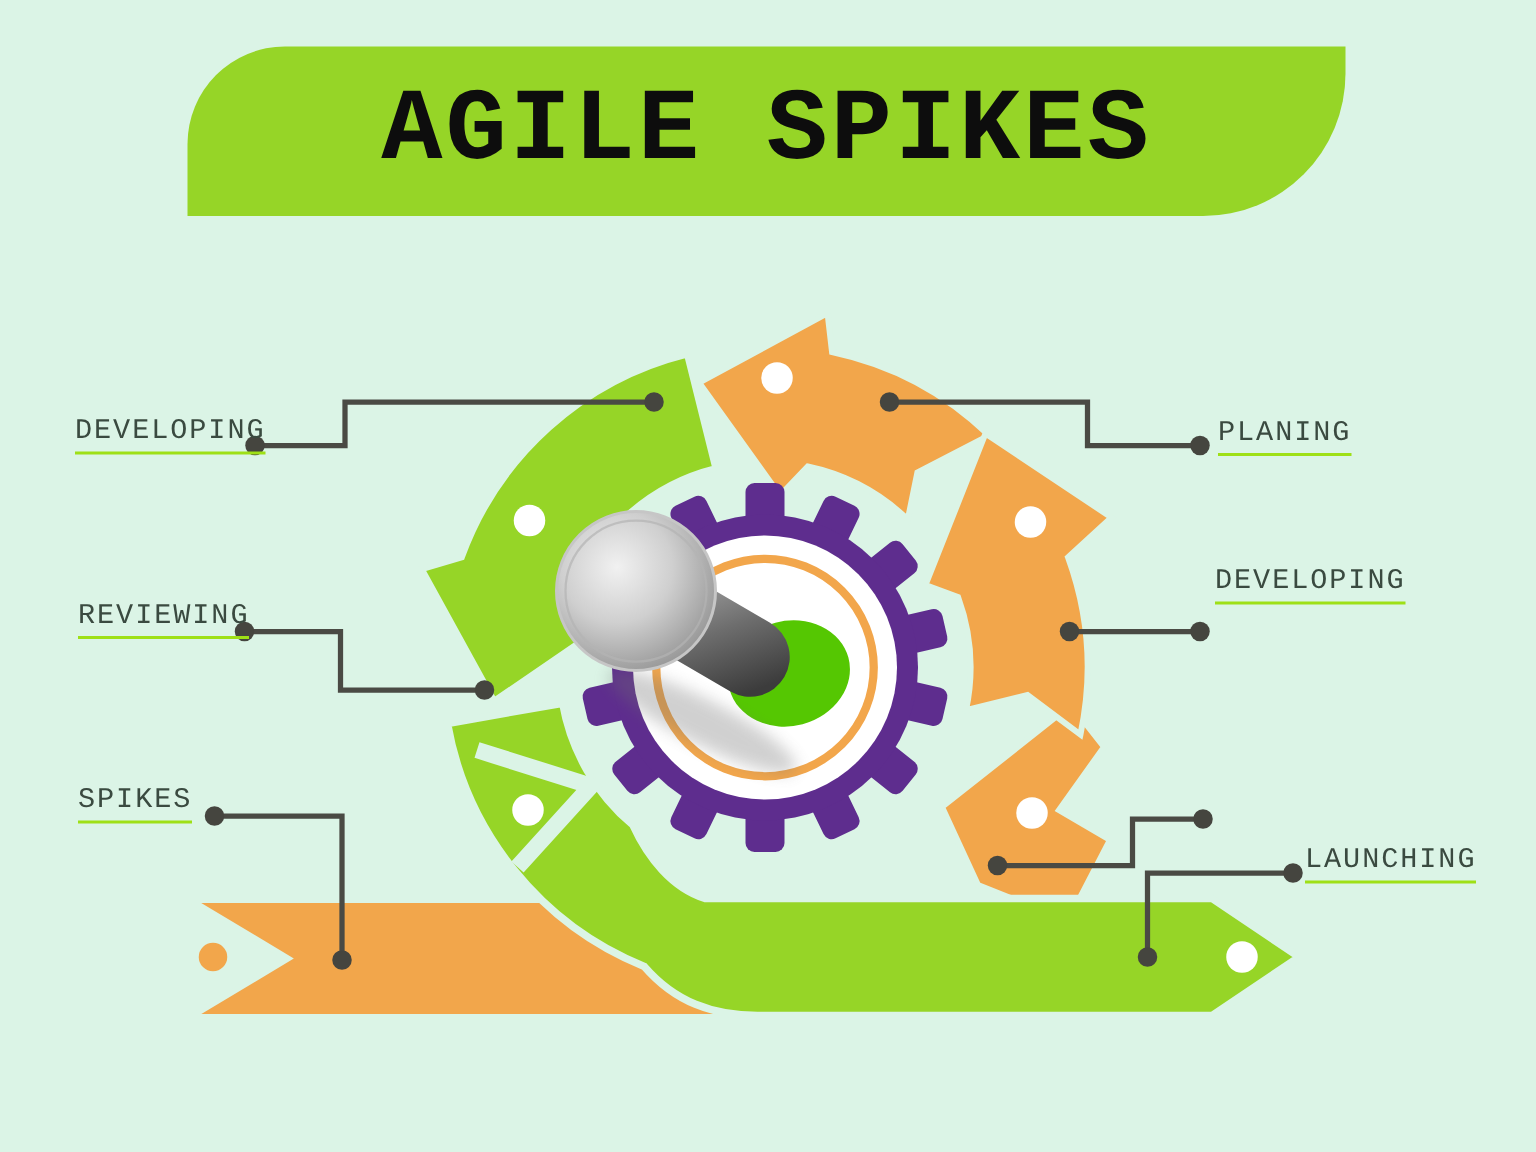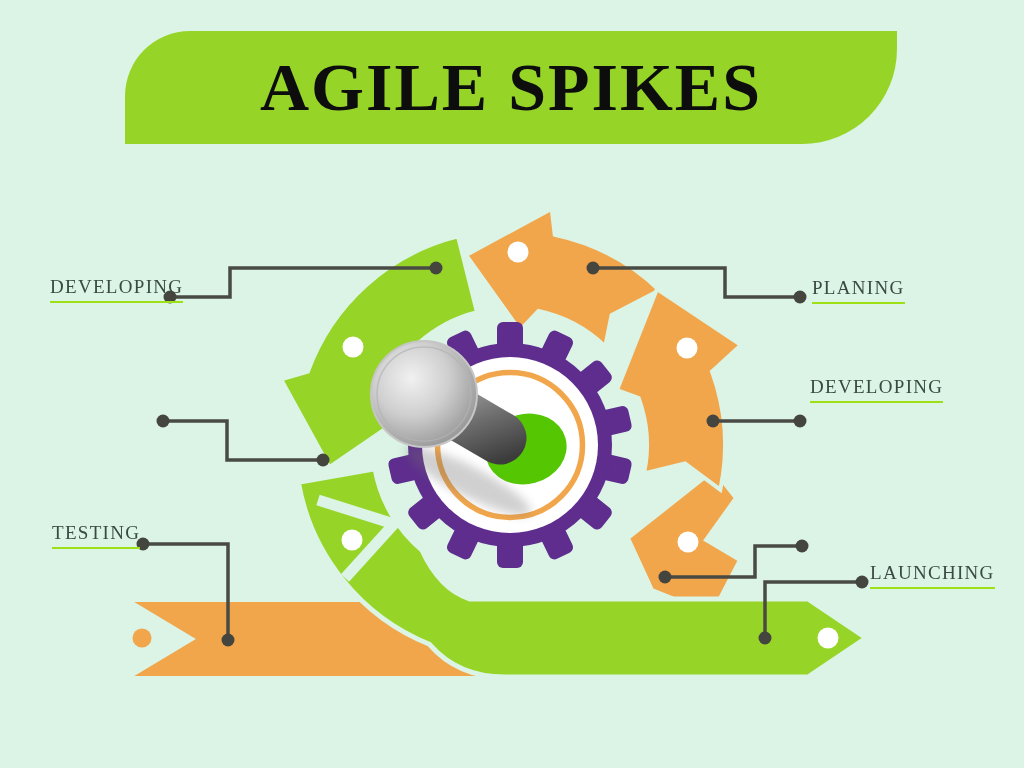--- a/index.html
+++ b/index.html
@@ -1,21 +1,21 @@
 <!DOCTYPE html>
 <html><head>
 <meta charset="utf-8">
 <style>
   html,body{margin:0;padding:0;}
   .stage{
     position:relative;
     width:1024px;height:768px;
     background:#DBF4E6;
     overflow:hidden;
-    font-family:Liberation Serif, serif;
+    font-family:Liberation Mono, monospace;
   }
   .stage svg{position:absolute;left:0;top:0;}
   .banner{
     position:absolute;
     left:125px;top:31px;width:772px;height:113px;
     background:#96D527;
     border-radius:65px 0 95px 0;
     display:flex;align-items:center;justify-content:center;
   }
   .title{
@@ -140,22 +140,25 @@
     </g>
   </svg>
 
   <div class="banner">
     <h1 class="title">AGILE SPIKES</h1>
   </div>
 
   <div class="lbl" style="left:50px;top:276px">
     <span class="u">DEVELOPING</span>
   </div>
+  <div class="lbl" style="left:52px;top:399px">
+    <span class="u">REVIEWING</span>
+  </div>
   <div class="lbl" style="left:52px;top:522px">
-    <span class="u">TESTING</span>
+    <span class="u">SPIKES</span>
   </div>
   <div class="lbl" style="left:812px;top:277px">
     <span class="u">PLANING</span>
   </div>
   <div class="lbl" style="left:810px;top:376px">
     <span class="u">DEVELOPING</span>
   </div>
   <div class="lbl" style="left:870px;top:562px">
     <span class="u">LAUNCHING</span>
   </div>

